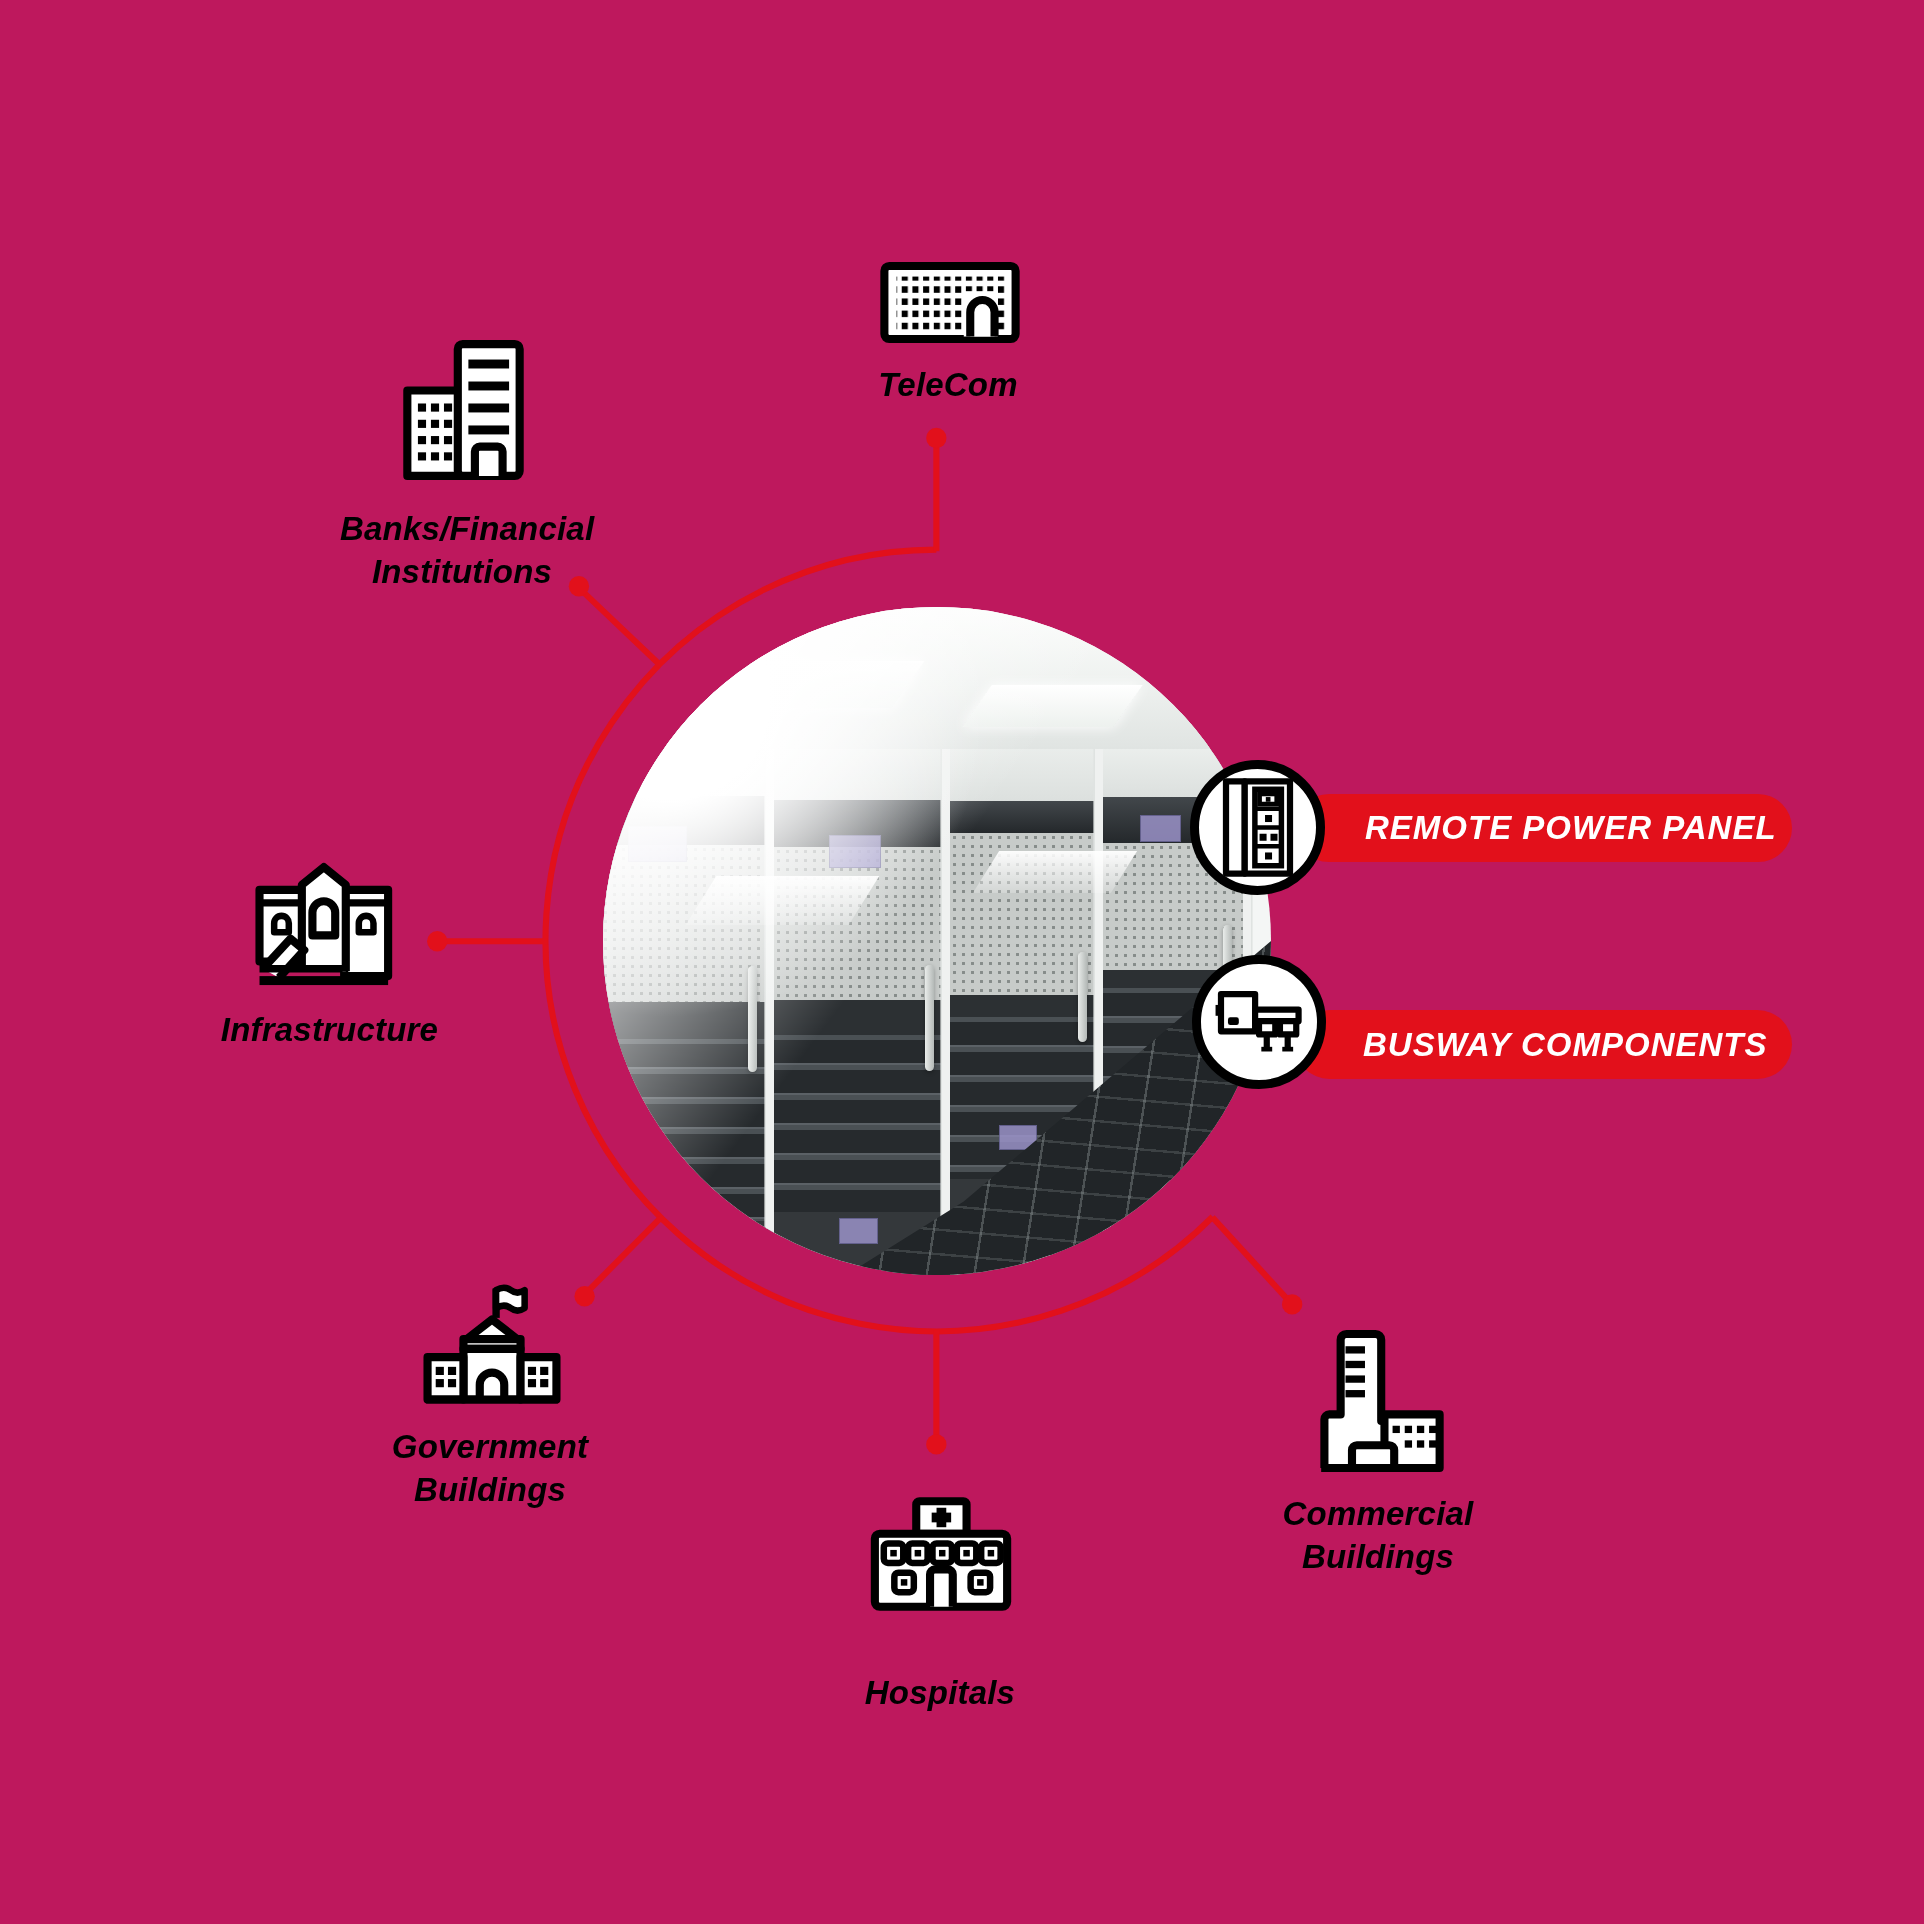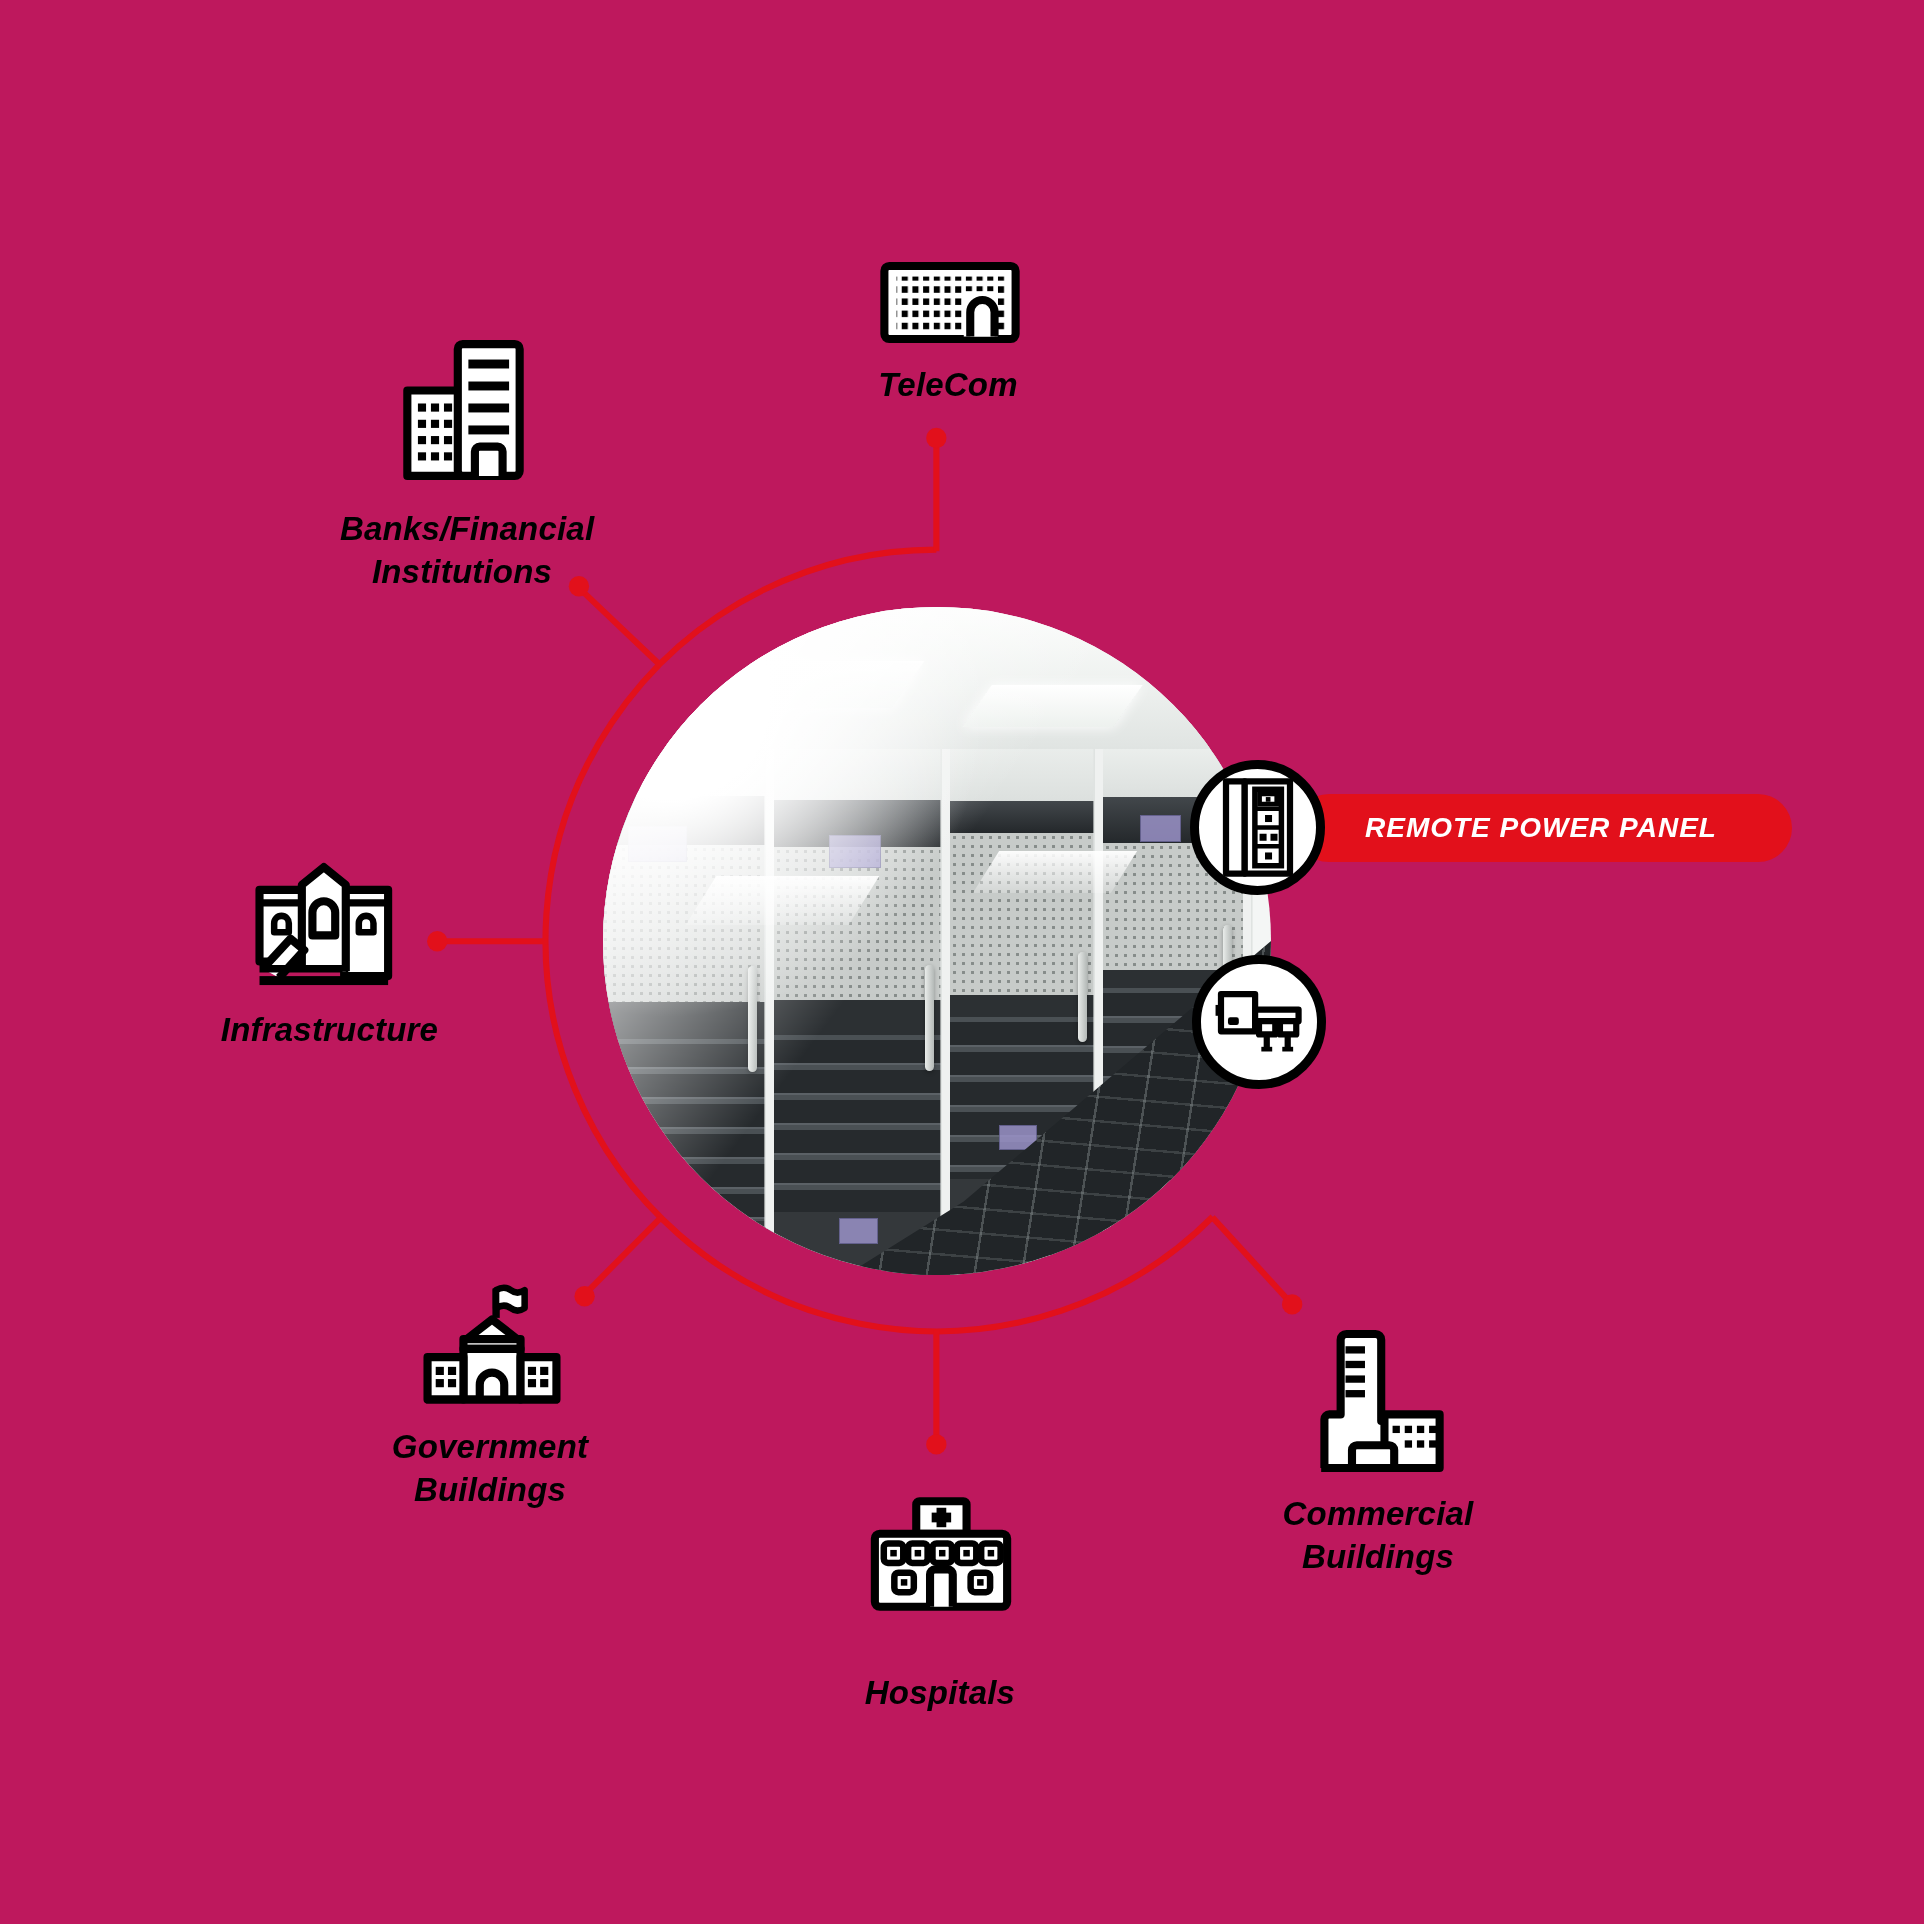--- a/index.html
+++ b/index.html
@@ -5,21 +5,21 @@
   html,body{margin:0;padding:0;background:#fff;}
   .canvas{position:relative;width:1924px;height:1924px;background:#be185d;overflow:hidden;
           font-family:"Liberation Sans",sans-serif;font-style:italic;}
   .overlay-svg{position:absolute;left:0;top:0;z-index:3;}
   
   .sector-icon{position:absolute;z-index:4;}
   .sector-label{position:absolute;z-index:4;text-align:center;font-weight:bold;
                 font-size:33px;line-height:43px;color:#000;letter-spacing:0.2px;}
   
   .pill{position:absolute;z-index:5;background:var(--red,#e2101b);border-radius:36px;
-        color:#fff;font-weight:bold;font-size:28px;letter-spacing:1px;
+        color:#fff;font-weight:bold;font-size:33px;letter-spacing:1px;
         display:flex;align-items:center;}
   .callout-circle{position:absolute;z-index:6;background:#fff;border:9px solid #000;
                   border-radius:50%;display:flex;align-items:center;justify-content:center;}
   
   .photo{position:absolute;left:603px;top:607px;width:668px;height:668px;border-radius:50%;
          overflow:hidden;background:#f4f6f5;z-index:2;}
   .ceiling{position:absolute;left:-33px;top:0;right:-33px;height:142px;
            background:linear-gradient(180deg,#fcfdfc 0%,#eef1ef 55%,#e0e4e2 100%);}
   .ceil-panel{position:absolute;background:linear-gradient(180deg,#ffffff,#edf1ee);
               transform:skewX(-35deg);box-shadow:0 0 11.4px rgba(255,255,255,.95);}
@@ -284,20 +284,23 @@
       <path d="M44 42 H78 M44 66 H78 M44 90 H78" stroke="#000" stroke-width="6" fill="none"></path>
       <rect x="50" y="23" width="22" height="13" fill="none" stroke="#000" stroke-width="6"></rect>
       <rect x="58" y="27" width="6" height="6" class="icon-fill"></rect>
       <rect x="57" y="50" width="9" height="9" class="icon-fill"></rect>
       <rect x="50" y="74" width="9" height="9" class="icon-fill"></rect>
       <rect x="64" y="74" width="9" height="9" class="icon-fill"></rect>
       <rect x="57" y="98" width="9" height="9" class="icon-fill"></rect>
     </svg>
   </div>
 
+  <div class="pill" style="left:1295px;top:1010px;width:429px;height:69px;padding-left:68px;">
+    <span>BUSWAY COMPONENTS</span>
+  </div>
   <div class="callout-circle" style="left:1192px;top:955px;width:116px;height:116px;">
     <svg width="90" height="72" viewBox="0 0 116 92">
       <rect x="2" y="24" width="8" height="14" class="icon-fill"></rect>
       <rect x="9" y="10" width="44" height="48" class="icon-stroke-thin"></rect>
       <rect x="18" y="40" width="14" height="10" rx="3" class="icon-fill"></rect>
       <rect x="53" y="30" width="56" height="15" class="icon-stroke-thin"></rect>
       <rect x="58" y="45" width="21" height="17" class="icon-stroke-thin"></rect>
       <rect x="85" y="45" width="21" height="17" class="icon-stroke-thin"></rect>
       <rect x="64" y="62" width="8" height="18" class="icon-fill"></rect>
       <rect x="91" y="62" width="8" height="18" class="icon-fill"></rect>

